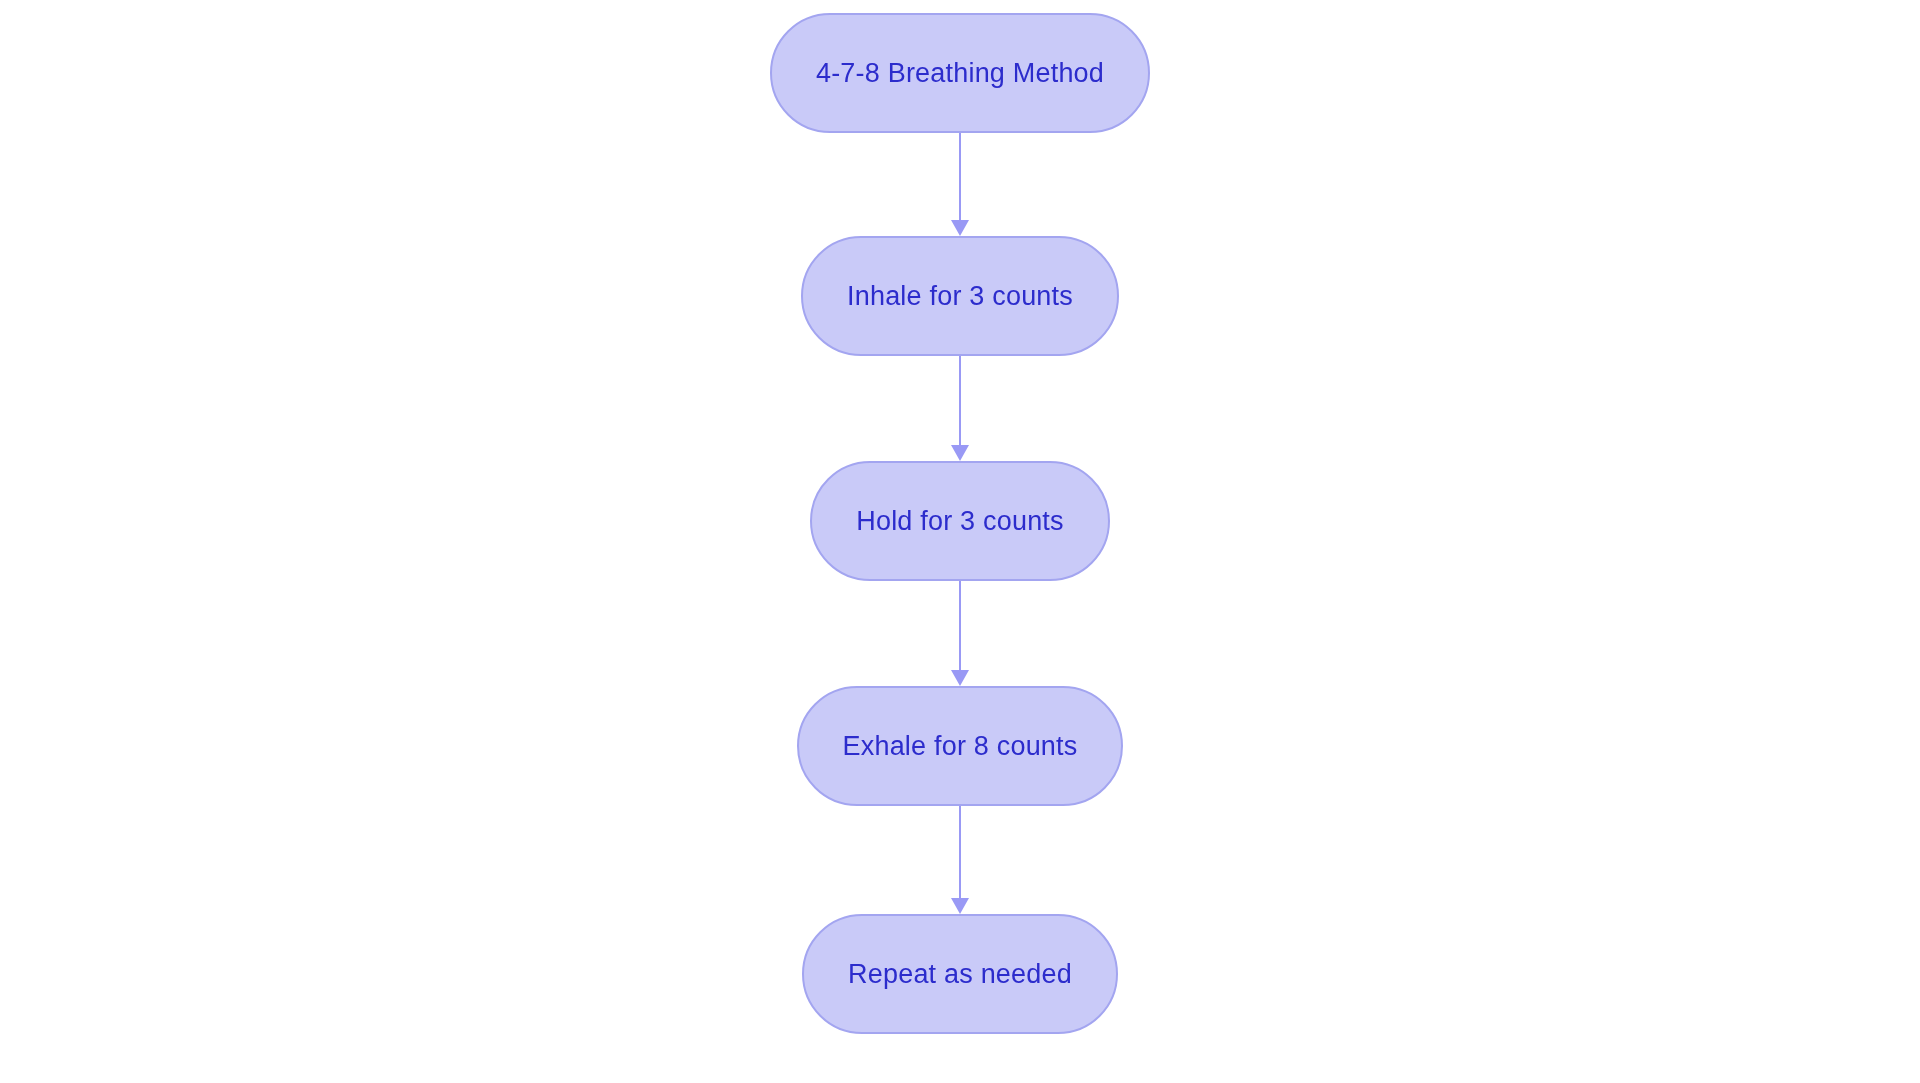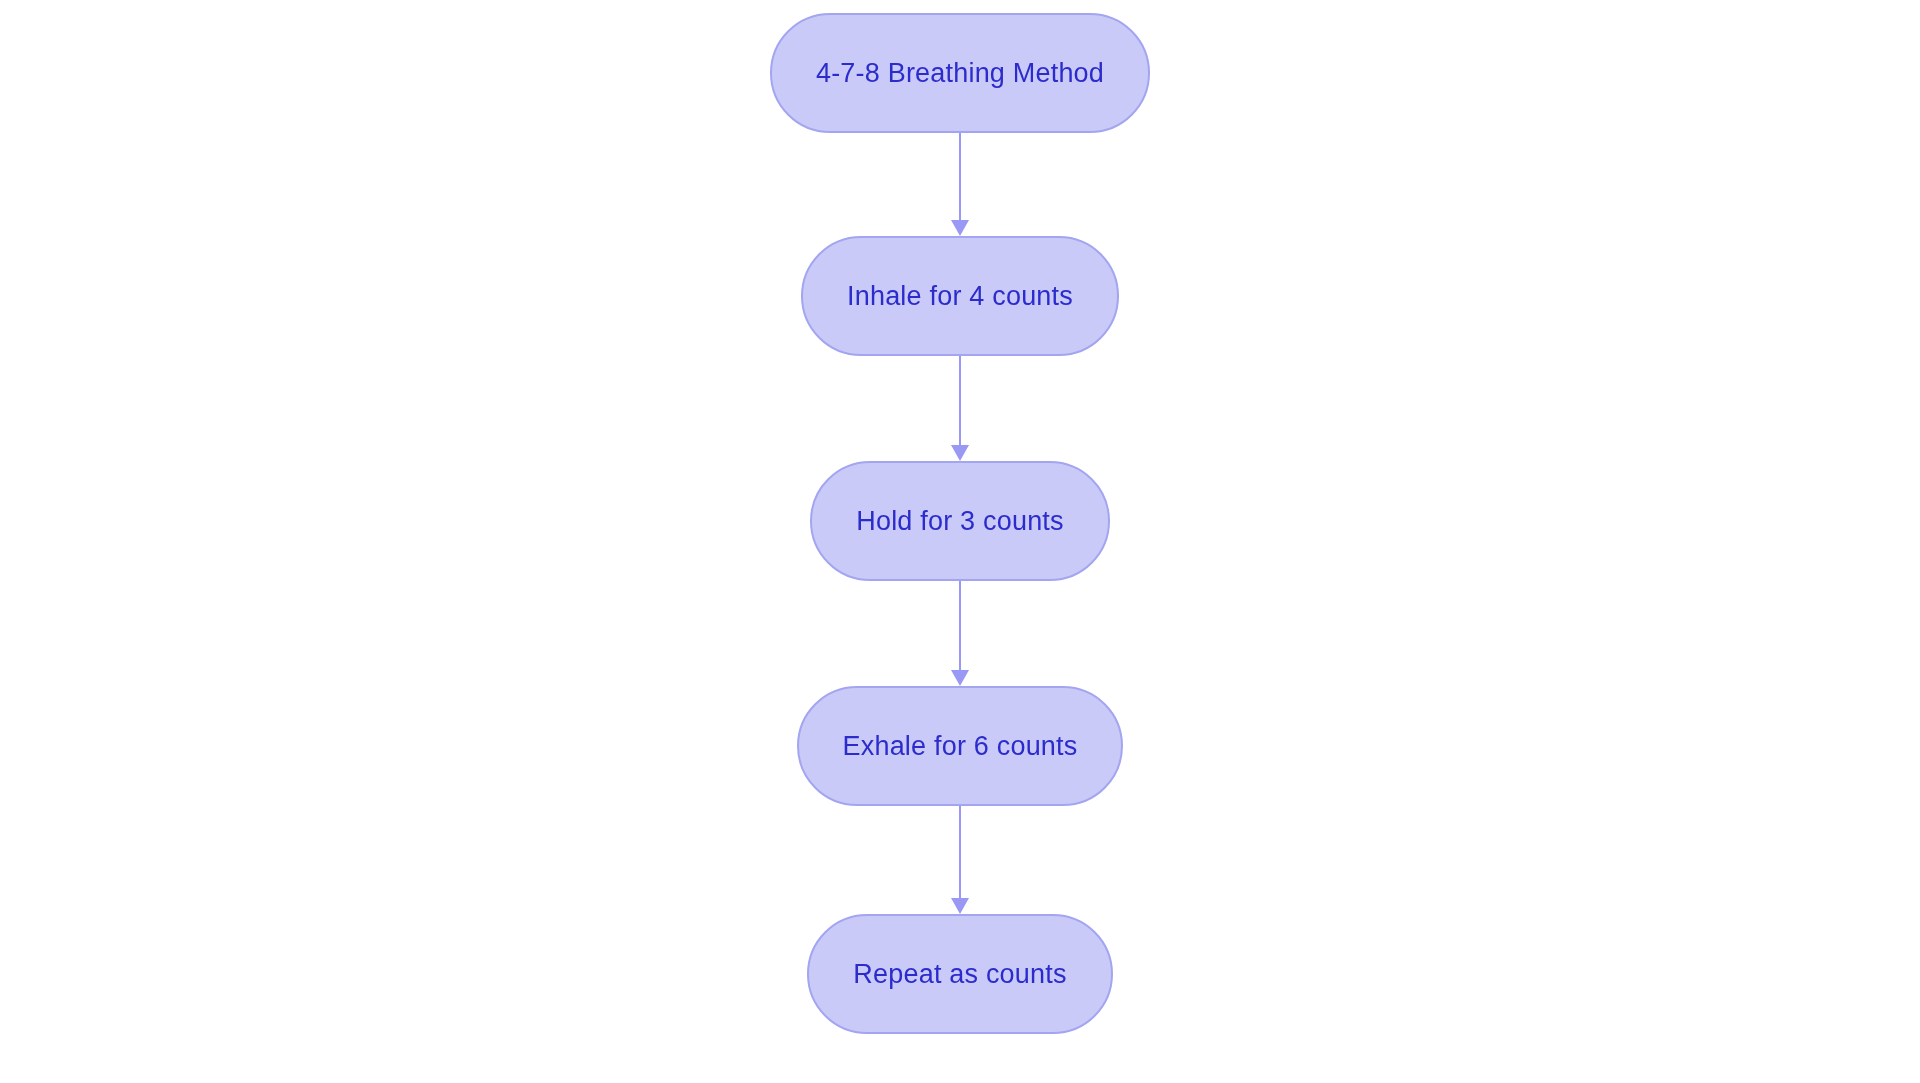--- a/index.html
+++ b/index.html
@@ -98,44 +98,44 @@
     <div class="node node-0">
       <span class="node-label">4-7-8 Breathing Method</span>
     </div>
 
     <div class="connector conn-0">
       <div class="connector-line"></div>
       <div class="connector-head"></div>
     </div>
 
     <div class="node node-1">
-      <span class="node-label">Inhale for 4 counts</span>
+      <span class="node-label">Inhale for 3 counts</span>
     </div>
 
     <div class="connector conn-1">
       <div class="connector-line"></div>
       <div class="connector-head"></div>
     </div>
 
     <div class="node node-2">
       <span class="node-label">Hold for 3 counts</span>
     </div>
 
     <div class="connector conn-2">
       <div class="connector-line"></div>
       <div class="connector-head"></div>
     </div>
 
     <div class="node node-3">
-      <span class="node-label">Exhale for 6 counts</span>
+      <span class="node-label">Exhale for 8 counts</span>
     </div>
 
     <div class="connector conn-3">
       <div class="connector-line"></div>
       <div class="connector-head"></div>
     </div>
 
     <div class="node node-4">
-      <span class="node-label">Repeat as counts</span>
+      <span class="node-label">Repeat as needed</span>
     </div>
 
   </div>
 </div>
 
 </body></html>

